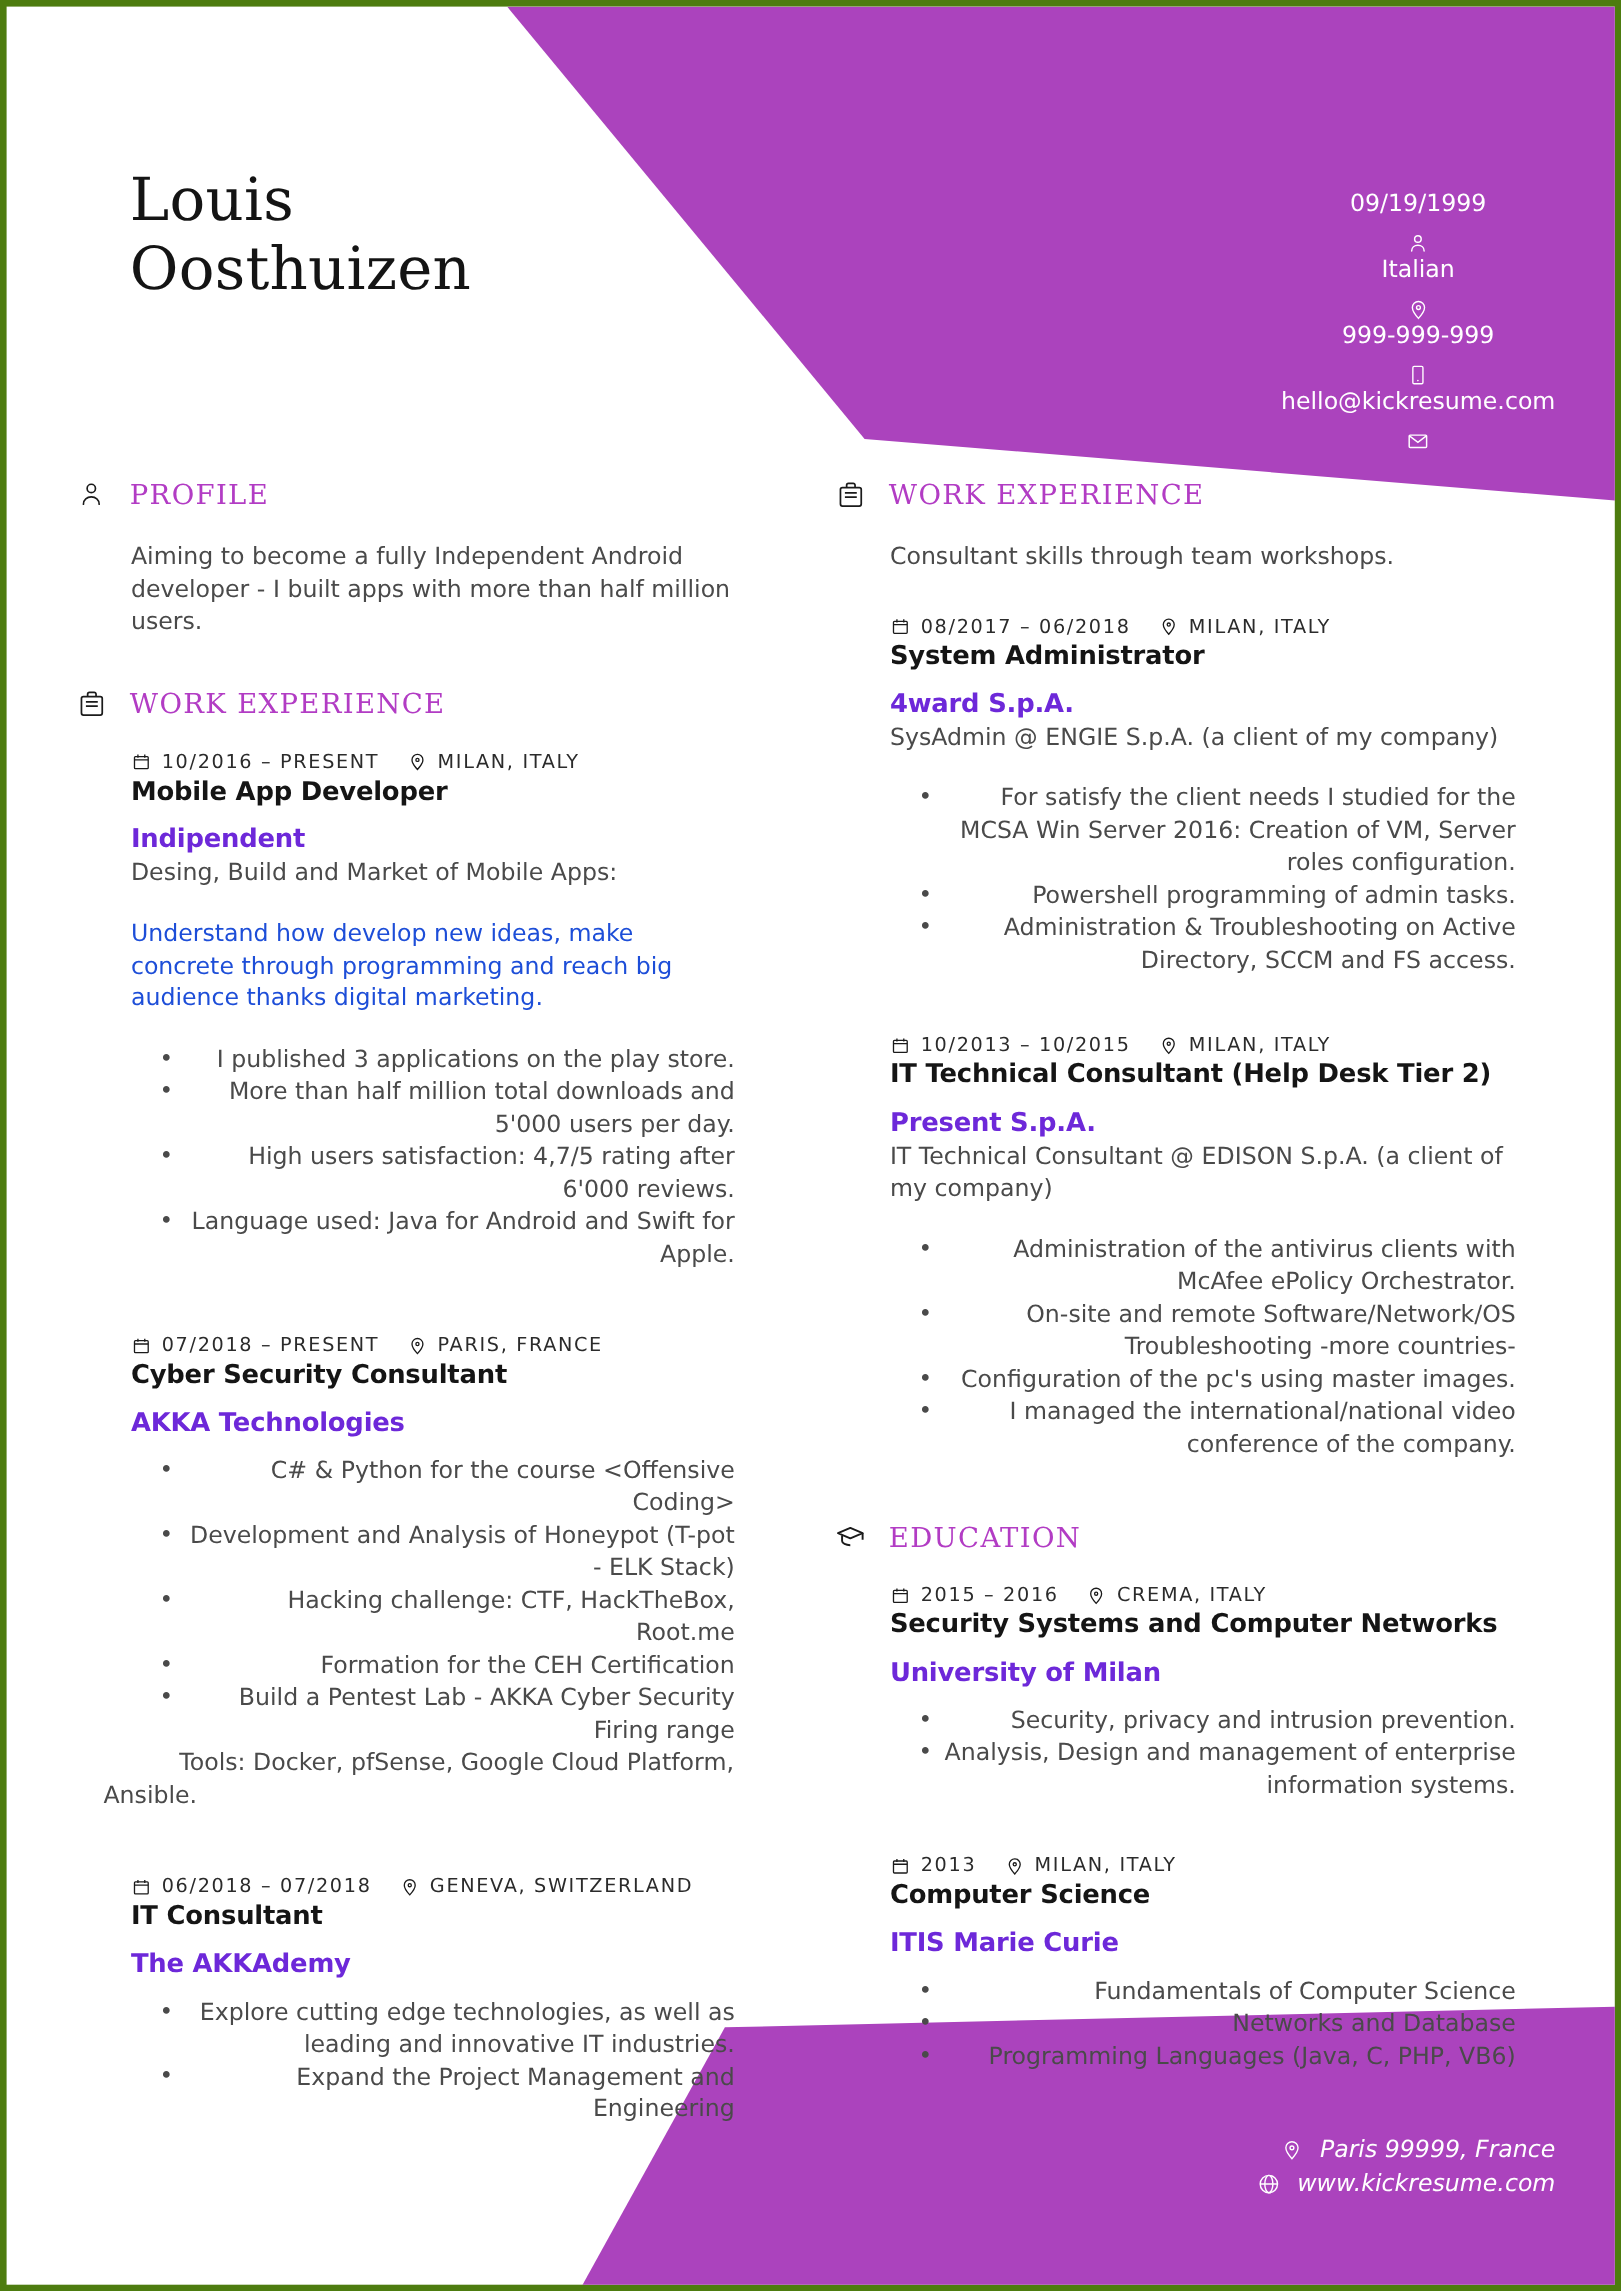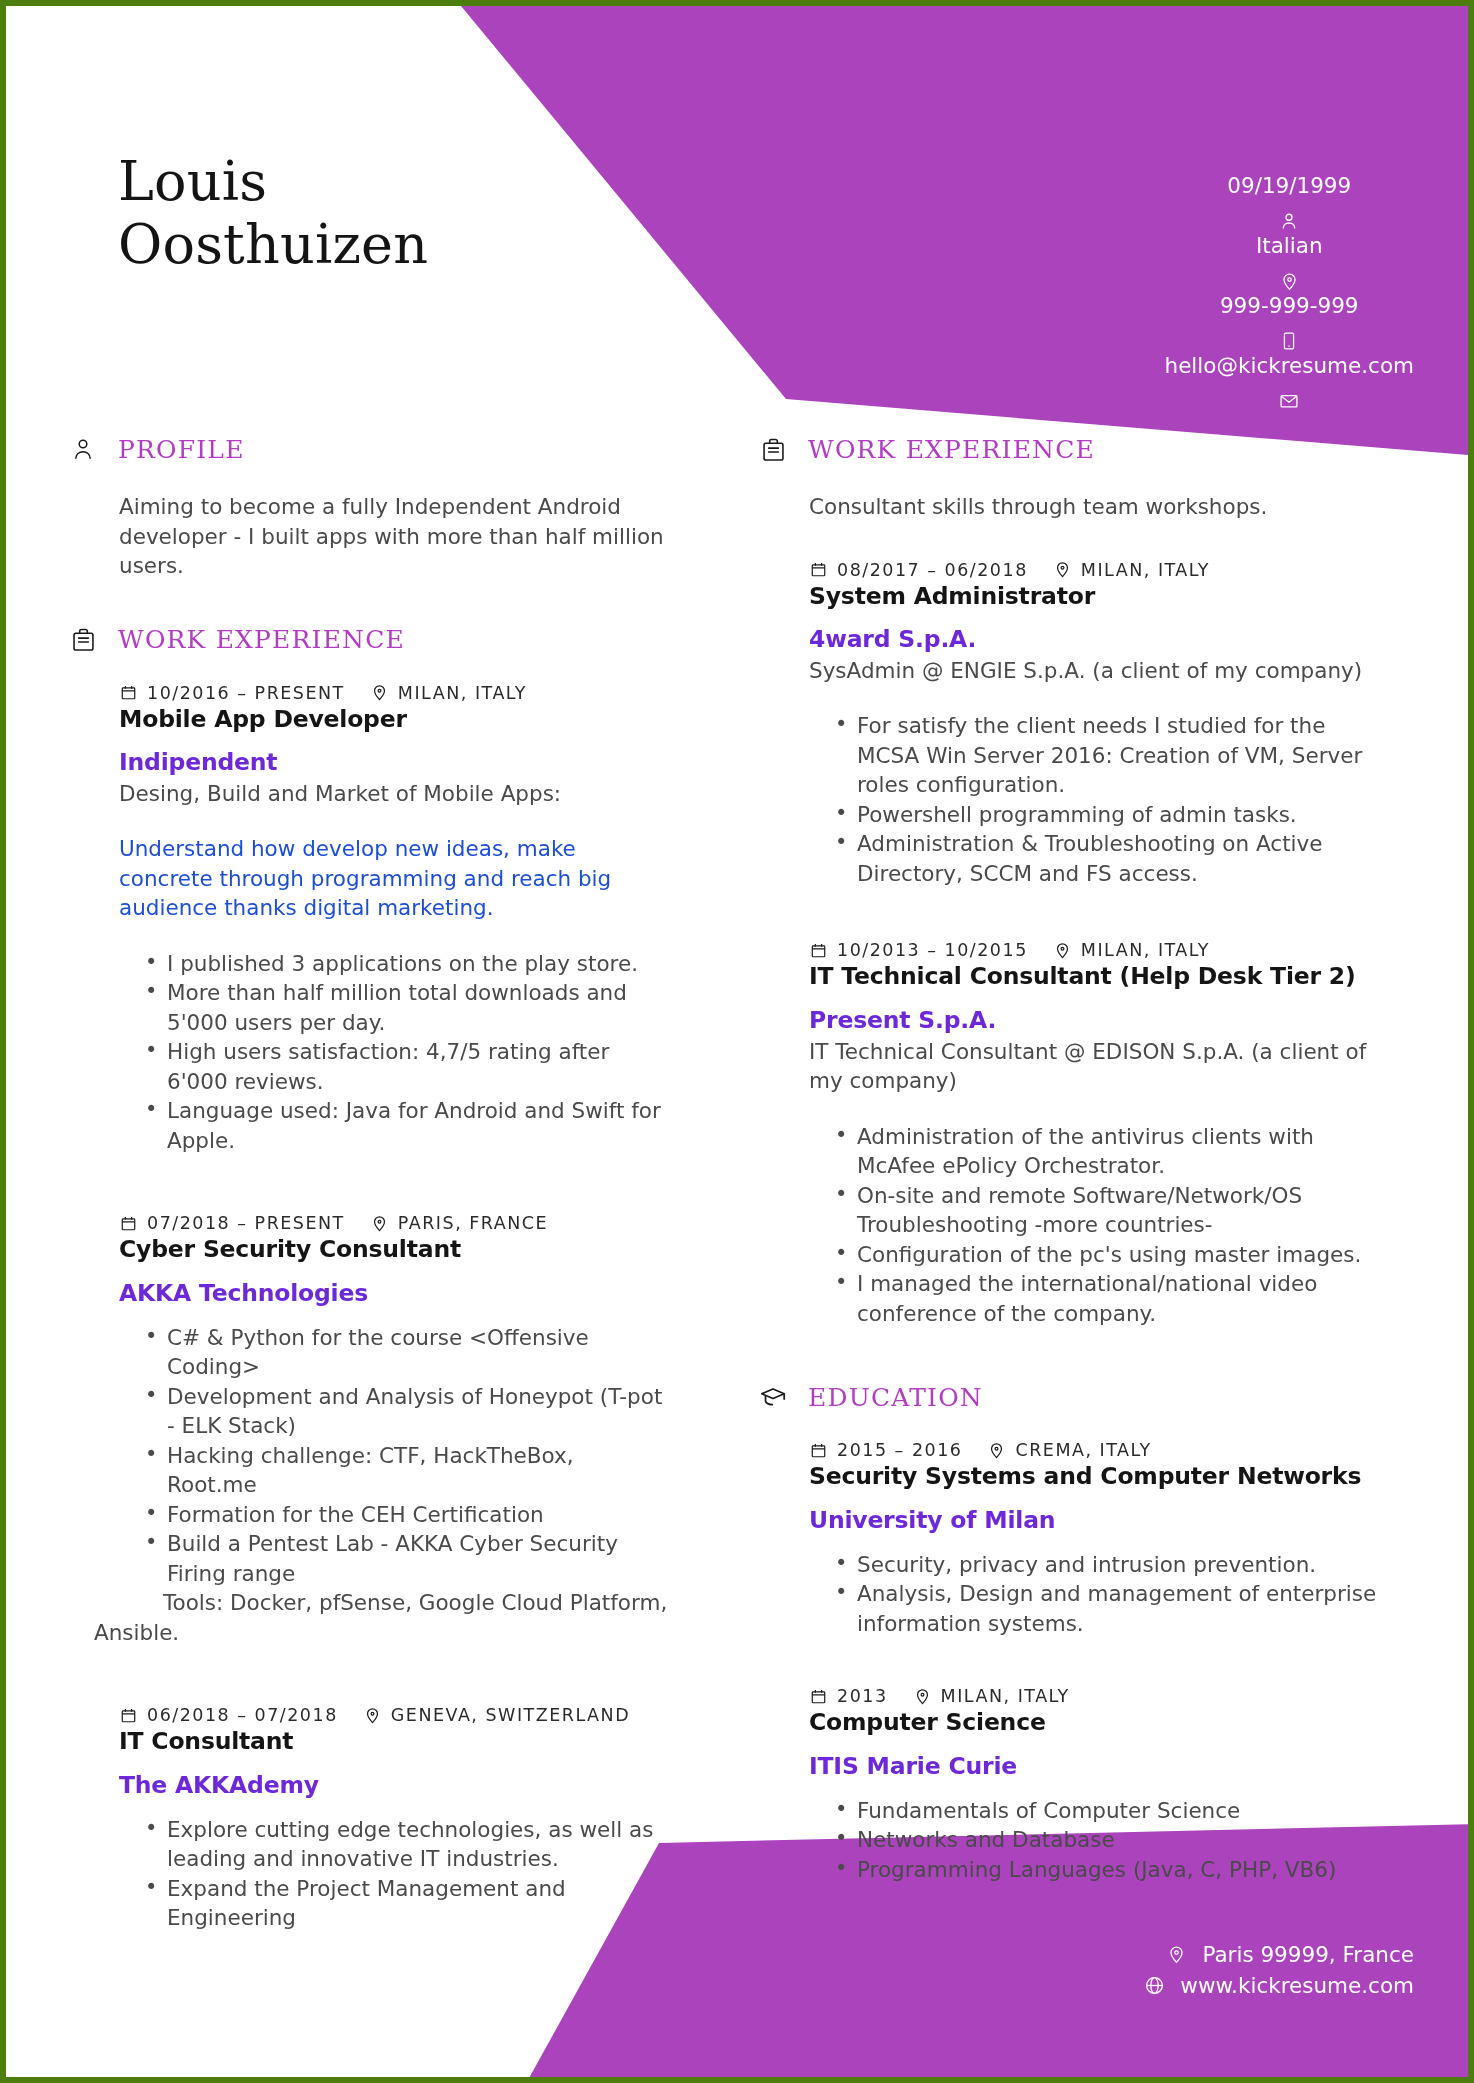--- a/index.html
+++ b/index.html
@@ -54,38 +54,38 @@
 
   .entry{margin-bottom:36px;}
   .meta{display:flex;align-items:center;gap:9px;font-size:17.5px;letter-spacing:1.5px;color:#2b2b2b;margin-bottom:3px;white-space:nowrap;}
   .meta .mi{width:19px;height:19px;flex:0 0 19px;display:inline-flex;align-items:center;justify-content:center;}
   .meta .mi svg{display:block;}
   .meta .sep{width:7px;}
   .role{font-size:23.5px;font-weight:bold;color:#151515;line-height:1.18;letter-spacing:-.2px;}
   .org{font-size:23.5px;font-weight:bold;color:#6d28d9;line-height:1.18;margin-bottom:2px;letter-spacing:-.2px;margin-top:16px;}
   .desc{font-size:21.5px;line-height:29.5px;color:#4a4a4a;}
   .para{font-size:21.5px;line-height:29.5px;color:#1d4ed8;margin-top:26px;}
-  ul.bul{margin:15px 0 0 0;padding:0 0 0 26px;list-style:none;}
+  ul.bul{margin:15px 0 0 0;padding:0 0 0 26px;list-style:none;text-align:right;}
   ul.bul.gap{margin-top:26px;}
   ul.bul li{
     position:relative;font-size:21.5px;line-height:29.5px;color:#4a4a4a;
     padding-left:22px;
   }
   ul.bul li::before{
     content:"\2022";position:absolute;left:0;top:-1px;color:#4a4a4a;font-size:21px;
   }
   .trailing{font-size:21.5px;line-height:29.5px;color:#4a4a4a;}
   .trailing .ind{padding-left:44px;}
 
   
   .footer{
     position:absolute;right:54px;bottom:76px;
     text-align:right;color:#ffffff;font-size:21.5px;line-height:31px;
   }
-  .footer .row{display:flex;align-items:center;justify-content:flex-end;gap:15px;white-space:nowrap;}
+  .footer .row{display:flex;align-items:center;justify-content:flex-end;gap:15px;white-space:nowrap;font-style:italic;}
   .footer .ico{width:21px;height:21px;flex:0 0 21px;display:inline-flex;align-items:center;justify-content:center;}
 </style>
 </head>
 <body>
 
 <div class="page">
 
   <svg class="shape-layer" viewBox="0 0 1474 2083" width="1474" height="2083" xmlns="http://www.w3.org/2000/svg">
     <polygon points="455,0 1474,0 1474,450 780,393" fill="#ab43bd"></polygon>
     <polygon points="1474,1818 653,1837 517,2083 1474,2083" fill="#ab43bd"></polygon>

